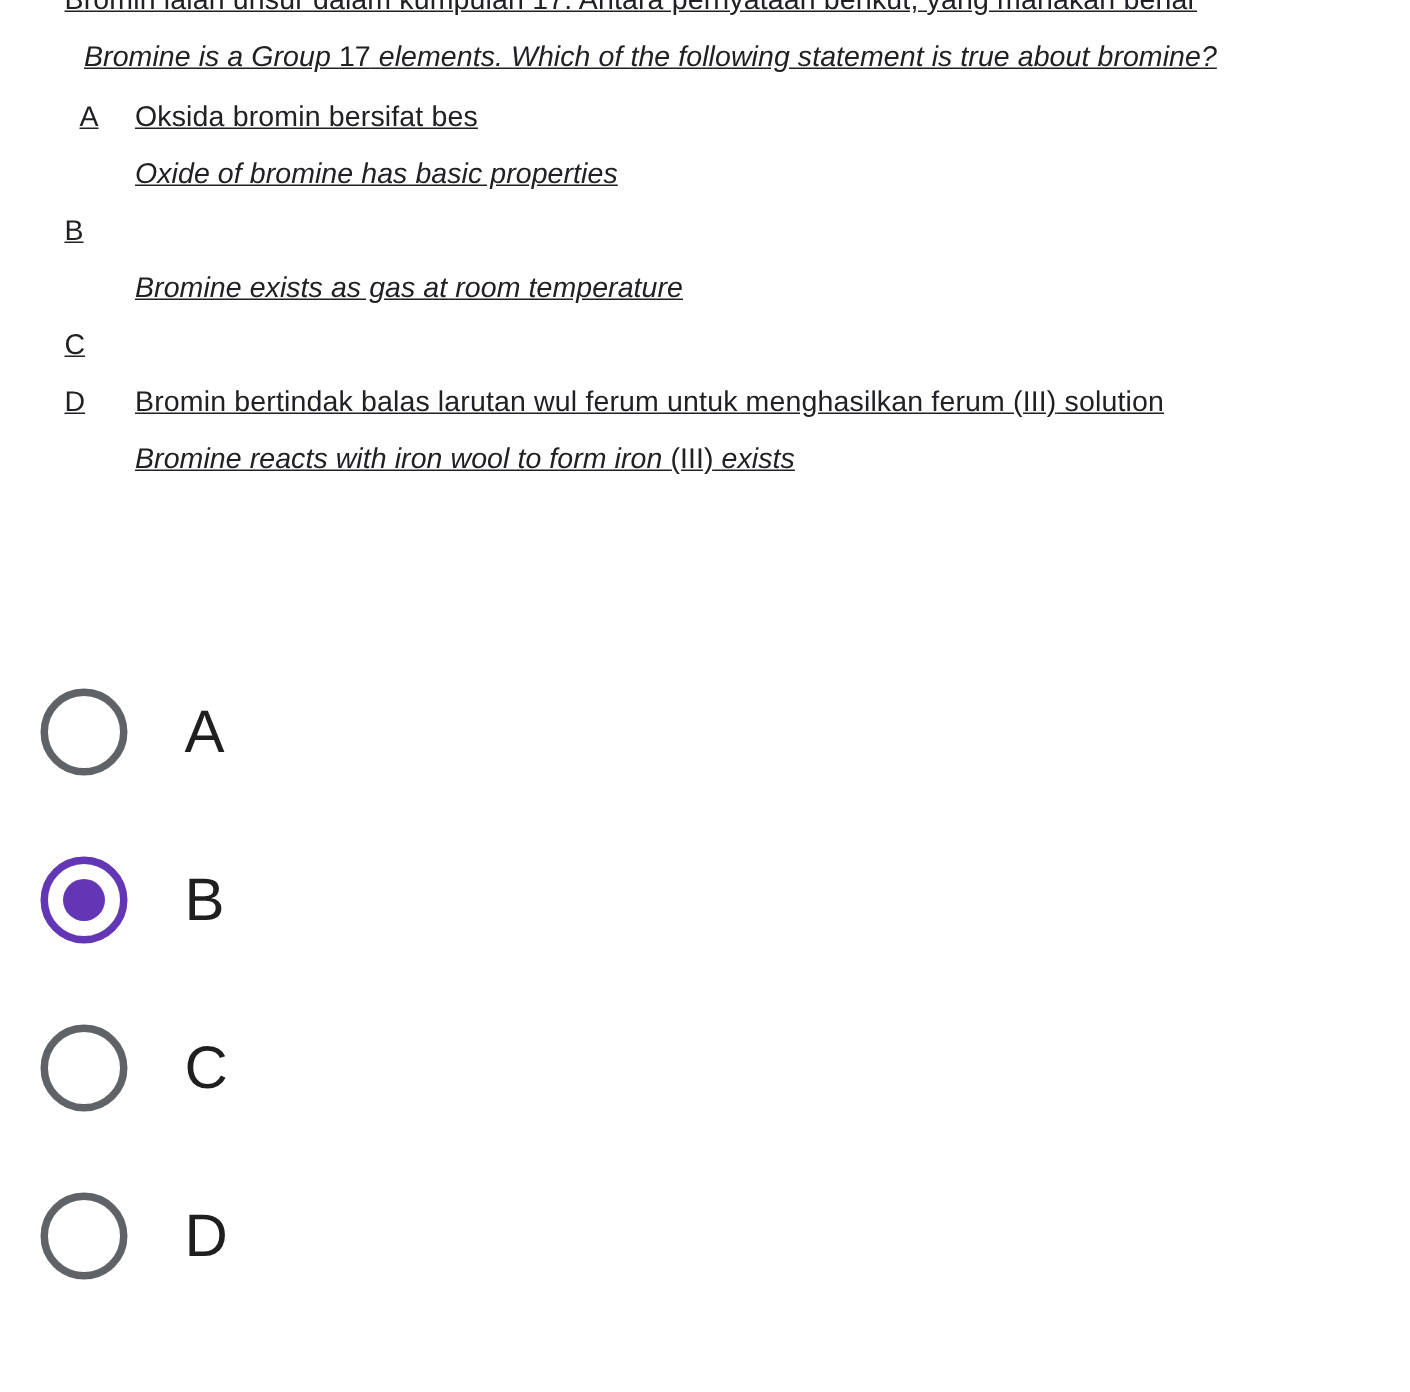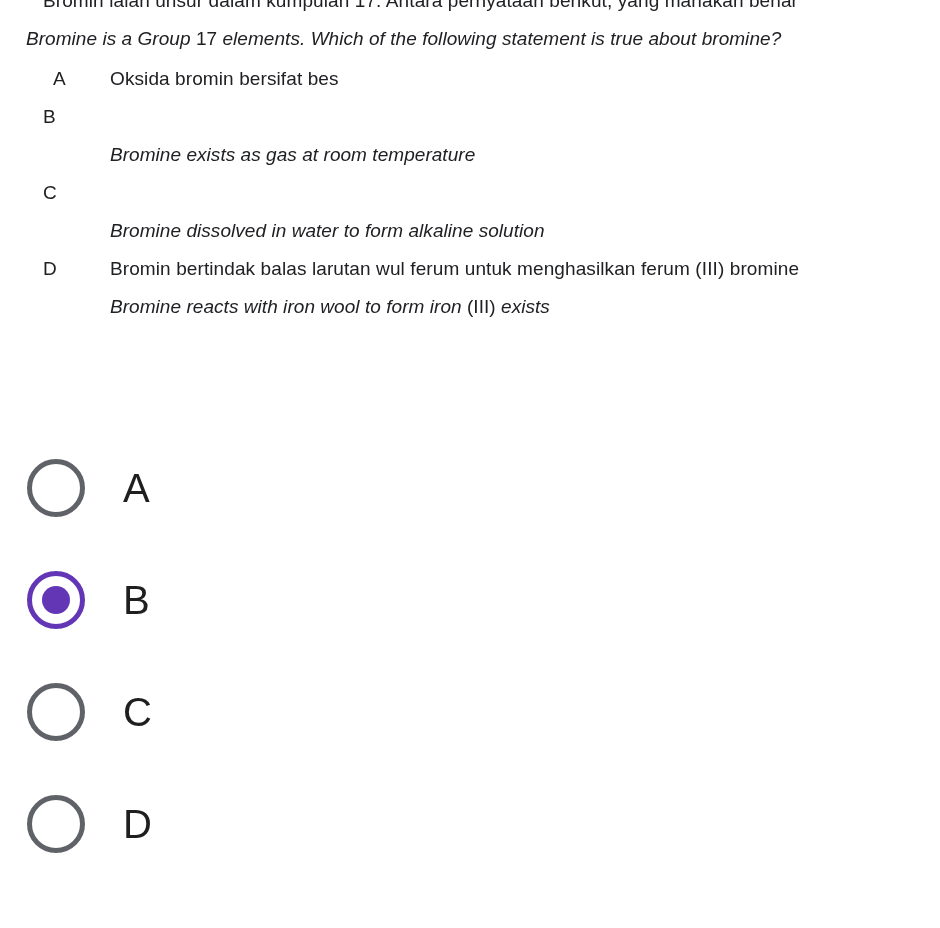--- a/index.html
+++ b/index.html
@@ -15,41 +15,42 @@
     color: #202124;
     -webkit-font-smoothing: antialiased;
   }
 
   
   .question-block {
     position: absolute;
     left: 0;
     top: 0;
     width: 940px;
+    text-decoration: underline;
   }
 
   .q-stem {
     font-size: 19px;
     line-height: 38px;
     color: #202124;
     padding-left: 43px;
     padding-right: 18px;
     letter-spacing: 0.1px;
   }
   
   .q-line-clipped {
     margin-top: -18px;
   }
 
   .q-stem-en {
     font-size: 19px;
     line-height: 38px;
     font-style: italic;
     color: #202124;
-    padding-left: 26px;
+    padding-left: 56px;
     padding-right: 18px;
     letter-spacing: 0.05px;
   }
   .upright { font-style: normal; }
 
   
   .choice-list {
     margin-top: 2px;
   }
   .choice-row {
@@ -67,21 +68,20 @@
   }
   .choice-letter.indented {
     padding-left: 10px;
     width: 37px;
   }
   .choice-text {
     flex: 1 1 auto;
     font-size: 19px;
     color: #202124;
     letter-spacing: 0.1px;
-    margin-left: 20px;
   }
   .choice-text.en {
     font-style: italic;
     letter-spacing: 0.05px;
   }
   .choice-sub {
     padding-left: 90px;
   }
 
   
@@ -144,38 +144,38 @@
   <div class="q-stem-en">
     <span>Bromine is a Group </span><span class="upright">17</span><span> elements. Which of the following statement is true about bromine?</span>
   </div>
 
   <div class="choice-list">
 
     <div class="choice-row">
       <span class="choice-letter indented">A</span>
       <span class="choice-text">Oksida bromin bersifat bes</span>
     </div>
+    <div class="choice-row choice-sub">
+      <span class="choice-text en">Oxide of bromine has basic properties</span>
+    </div>
 
     <div class="choice-row">
       <span class="choice-letter">B</span>
     </div>
     <div class="choice-row choice-sub">
       <span class="choice-text en">Bromine exists as gas at room temperature</span>
     </div>
 
     <div class="choice-row">
       <span class="choice-letter">C</span>
     </div>
-    <div class="choice-row choice-sub">
-      <span class="choice-text en">Bromine dissolved in water to form alkaline solution</span>
-    </div>
 
     <div class="choice-row">
       <span class="choice-letter">D</span>
-      <span class="choice-text"><span>Bromin bertindak balas larutan wul ferum untuk menghasilkan ferum </span><span>(III)</span><span> bromine</span></span>
+      <span class="choice-text"><span>Bromin bertindak balas larutan wul ferum untuk menghasilkan ferum </span><span>(III)</span><span> solution</span></span>
     </div>
     <div class="choice-row choice-sub">
       <span class="choice-text en"><span>Bromine reacts with iron wool to form iron </span><span class="upright">(III)</span><span> exists</span></span>
     </div>
 
   </div>
 </div>
 
 <div class="answer-options">
 

